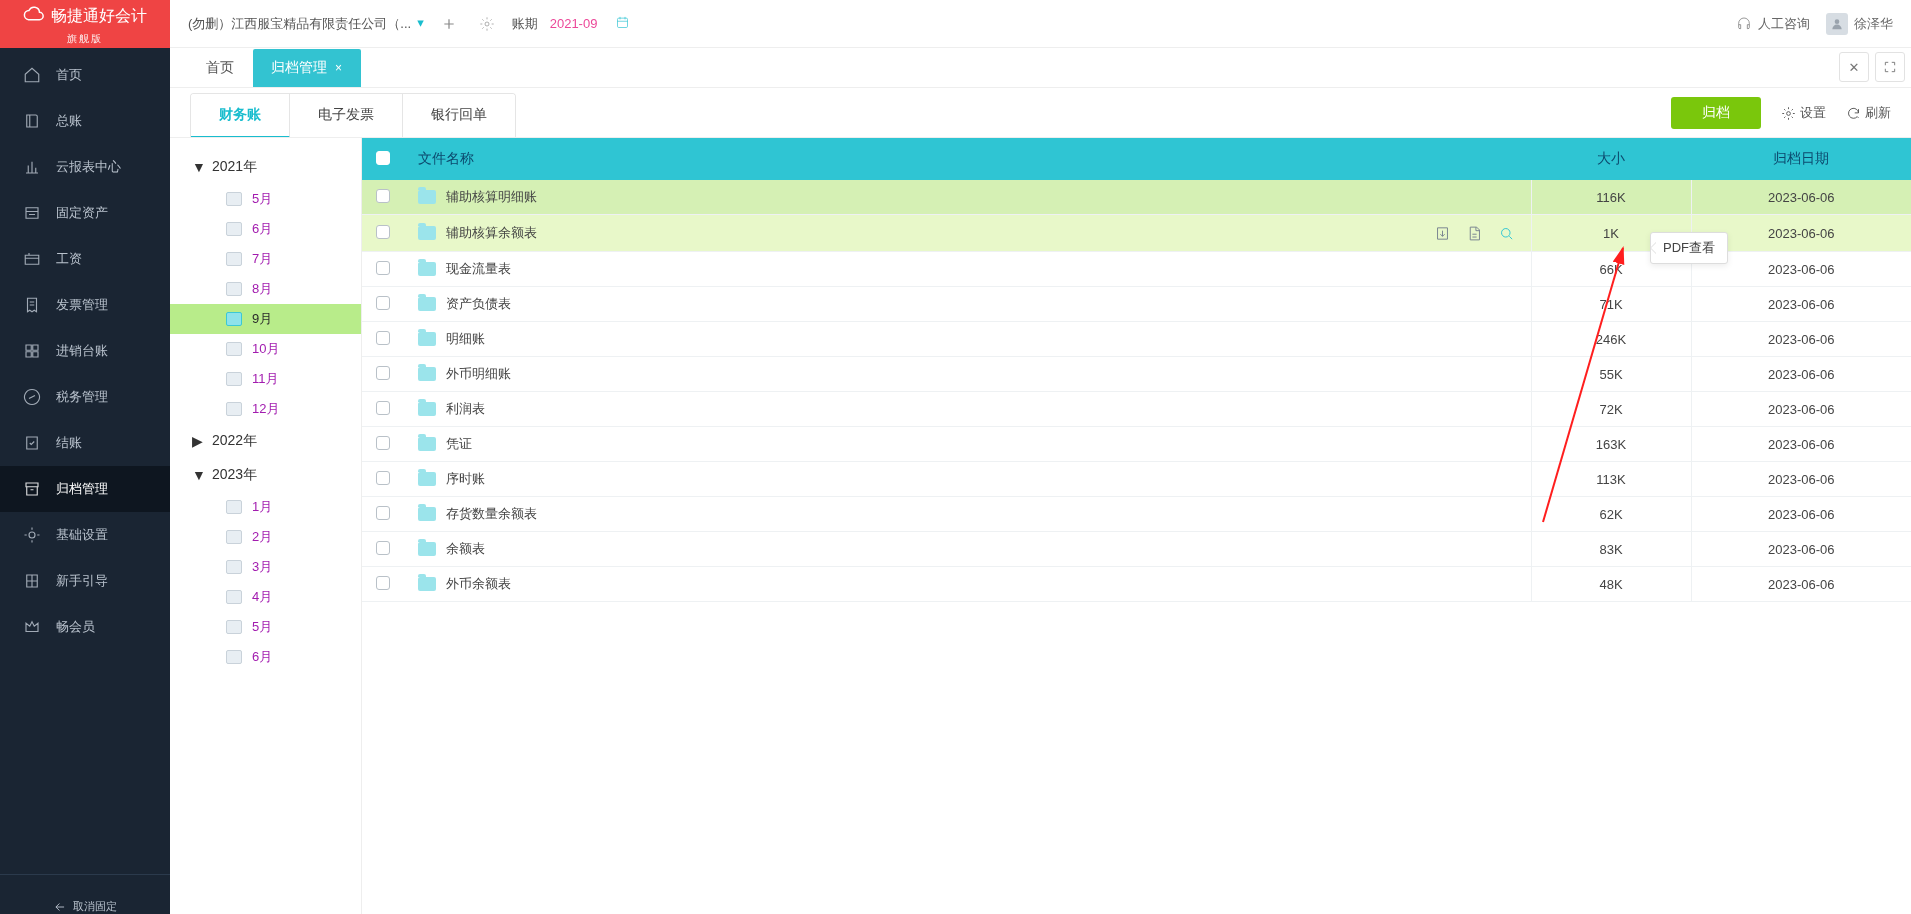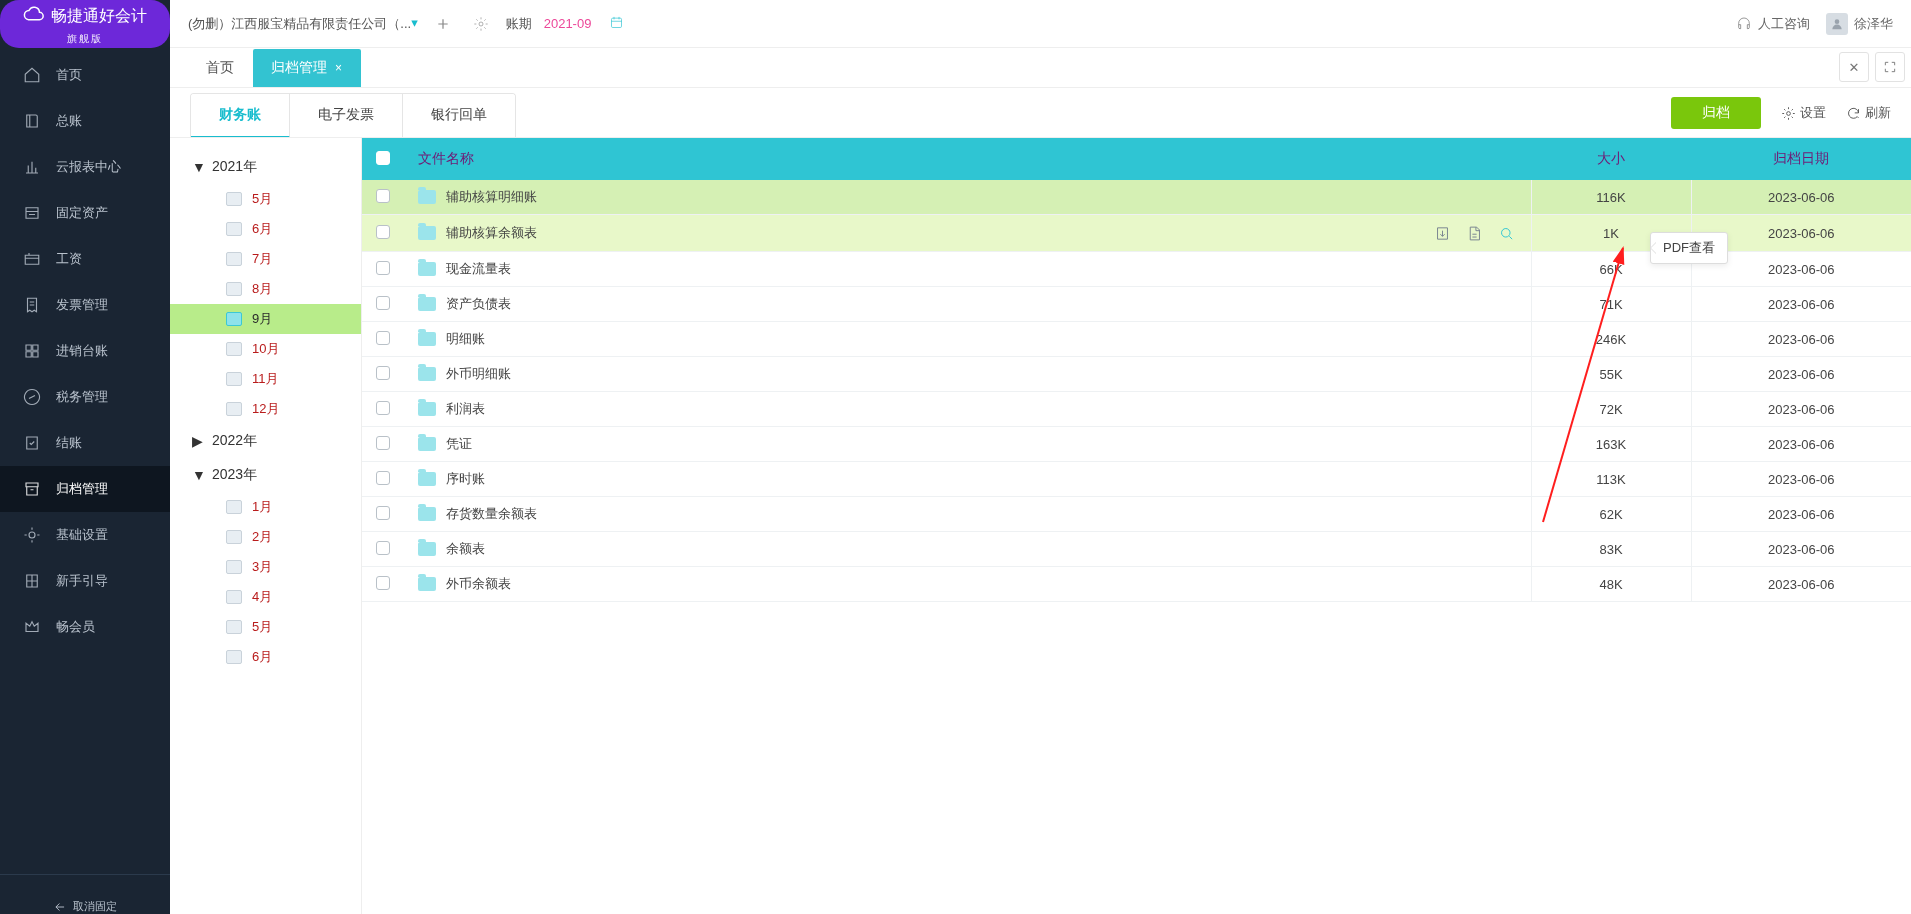--- a/index.html
+++ b/index.html
@@ -12,22 +12,22 @@
     height: 914px;
     overflow: hidden;
     position: relative;
   }
   
   .sidebar {
     position: absolute; left:0; top:0; bottom:0; width:170px;
     background:#1a2533; color:#cfd6df; display:flex; flex-direction:column;
   }
   .brand {
-    height:48px; background:#6d28d9; color:#fff; display:flex; align-items:center; justify-content:center;
-    font-size:16px; font-weight:500; gap:6px; flex-direction:column; line-height:1.1;border-radius:19px;
+    height:48px; background:#ef4444; color:#fff; display:flex; align-items:center; justify-content:center;
+    font-size:16px; font-weight:500; gap:6px; flex-direction:column; line-height:1.1;
   }
   .brand-top{display:flex;align-items:center;gap:6px;}
   .brand .sub{font-size:10px;letter-spacing:2px;opacity:.9;}
   .nav { flex:1; overflow:auto; padding-top:4px;}
   .nav-item {
     display:flex; align-items:center; gap:14px; height:46px; padding:0 22px;
     cursor:pointer; color:#b9c2cd;
   }
   .nav-item.active{background:#0e1620;color:#fff;}
   .nav-item .nicon{width:20px;height:20px;display:flex;align-items:center;justify-content:center;opacity:.85;}
@@ -36,21 +36,21 @@
   .sidebar-footer{
     height:40px;border-top:1px solid #2b3a4c;display:flex;align-items:flex-end;justify-content:center;
     gap:6px;color:#b9c2cd;font-size:11px;cursor:pointer;
   }
   
   .topbar{
     position:absolute; left:170px; right:0; top:0; height:48px;
     display:flex; align-items:center; padding:0 18px; border-bottom:1px solid #eee; background:#fff;
     gap:12px; color:#555;
   }
-  .company-select{display:flex;align-items:flex-start;cursor:pointer;}
+  .company-select{display:flex;align-items:flex-start;gap:6px;cursor:pointer;}
   .company-select .chev{color:#19bdce;}
   .tb-icon{width:26px;height:26px;border-radius:4px;display:flex;align-items:center;justify-content:center;cursor:pointer;color:#888;}
   .period-lbl{color:#555;}
   .period-val{color:#ec4899;}
   .period-cal{color:#19bdce;margin-left:6px;cursor:pointer;}
   .tb-right{margin-left:auto;display:flex;align-items:center;gap:16px;}
   .tb-link{display:flex;align-items:center;gap:6px;cursor:pointer;color:#666;}
   .avatar{width:22px;height:22px;border-radius:3px;background:#d7dde3;display:flex;align-items:center;justify-content:center;}
   .avatar svg{width:14px;height:14px;fill:#9aa3ad;}
   
@@ -77,32 +77,32 @@
   .btn-primary{background:#7ac70c;color:#fff;border:none;border-radius:3px;padding:7px 31px;font-size:14px;cursor:pointer;}
   .lnk{display:flex;align-items:center;gap:4px;color:#555;cursor:pointer;font-size:13px;}
   .lnk svg{width:15px;height:15px;stroke:#555;fill:none;stroke-width:1.5;}
   
   .treepane{
     position:absolute;left:170px;top:138px;width:192px;bottom:0;border-right:1px solid #eee;
     background:#fff;overflow:auto;padding-top:12px;
   }
   .tree-year{display:flex;align-items:center;gap:10px;padding:8px 22px;color:#333;cursor:pointer;font-size:14px;}
   .tree-year .tw{width:10px;display:inline-block;}
-  .tree-month{display:flex;align-items:center;gap:10px;padding:6px 0 6px 56px;color:#b91c1c;cursor:pointer;font-size:13px;}
+  .tree-month{display:flex;align-items:center;gap:10px;padding:6px 0 6px 56px;color:#a21caf;cursor:pointer;font-size:13px;}
   .tree-month.active{background:#b8ec8a;color:#2b2b2b;}
   .ficon{width:16px;height:14px;display:inline-block;}
   .fold-closed{border:1px solid #c9d2da;border-radius:2px;background:#e8eef3;}
   .fold-open{border:1px solid #3bc8d5;border-radius:2px;background:#8de2ea;}
   
   .tablewrap{
     position:absolute;left:362px;right:0;top:138px;bottom:0;background:#fff;overflow:auto;
   }
   table{width:100%;border-collapse:collapse;}
   thead th{
-    background:#2fc5d3;color:#701a75;font-weight:500;text-align:left;padding:12px 14px;font-size:14px;
+    background:#2fc5d3;color:#0c4a6e;font-weight:500;text-align:left;padding:12px 14px;font-size:14px;
     position:sticky;top:0;margin-top:25px;
   }
   thead th.chkcol{width:40px;text-align:center;}
   thead th.sizecol{width:160px;text-align:center;}
   thead th.datecol{width:220px;text-align:center;}
   tbody td{padding:8px 14px;border-bottom:1px solid #eef1f3;color:#444;font-size:13px;vertical-align:middle;}
   tbody td.sizecol, tbody td.datecol{text-align:center;border-left:1px solid #eef1f3;}
   tbody tr.sel{background:#d5f0b4;}
   tbody tr.hov{background:#e8f8c9;}
   .chk{width:14px;height:14px;border:1px solid #b9c1c8;border-radius:3px;display:inline-block;background:#fff;cursor:pointer;}

